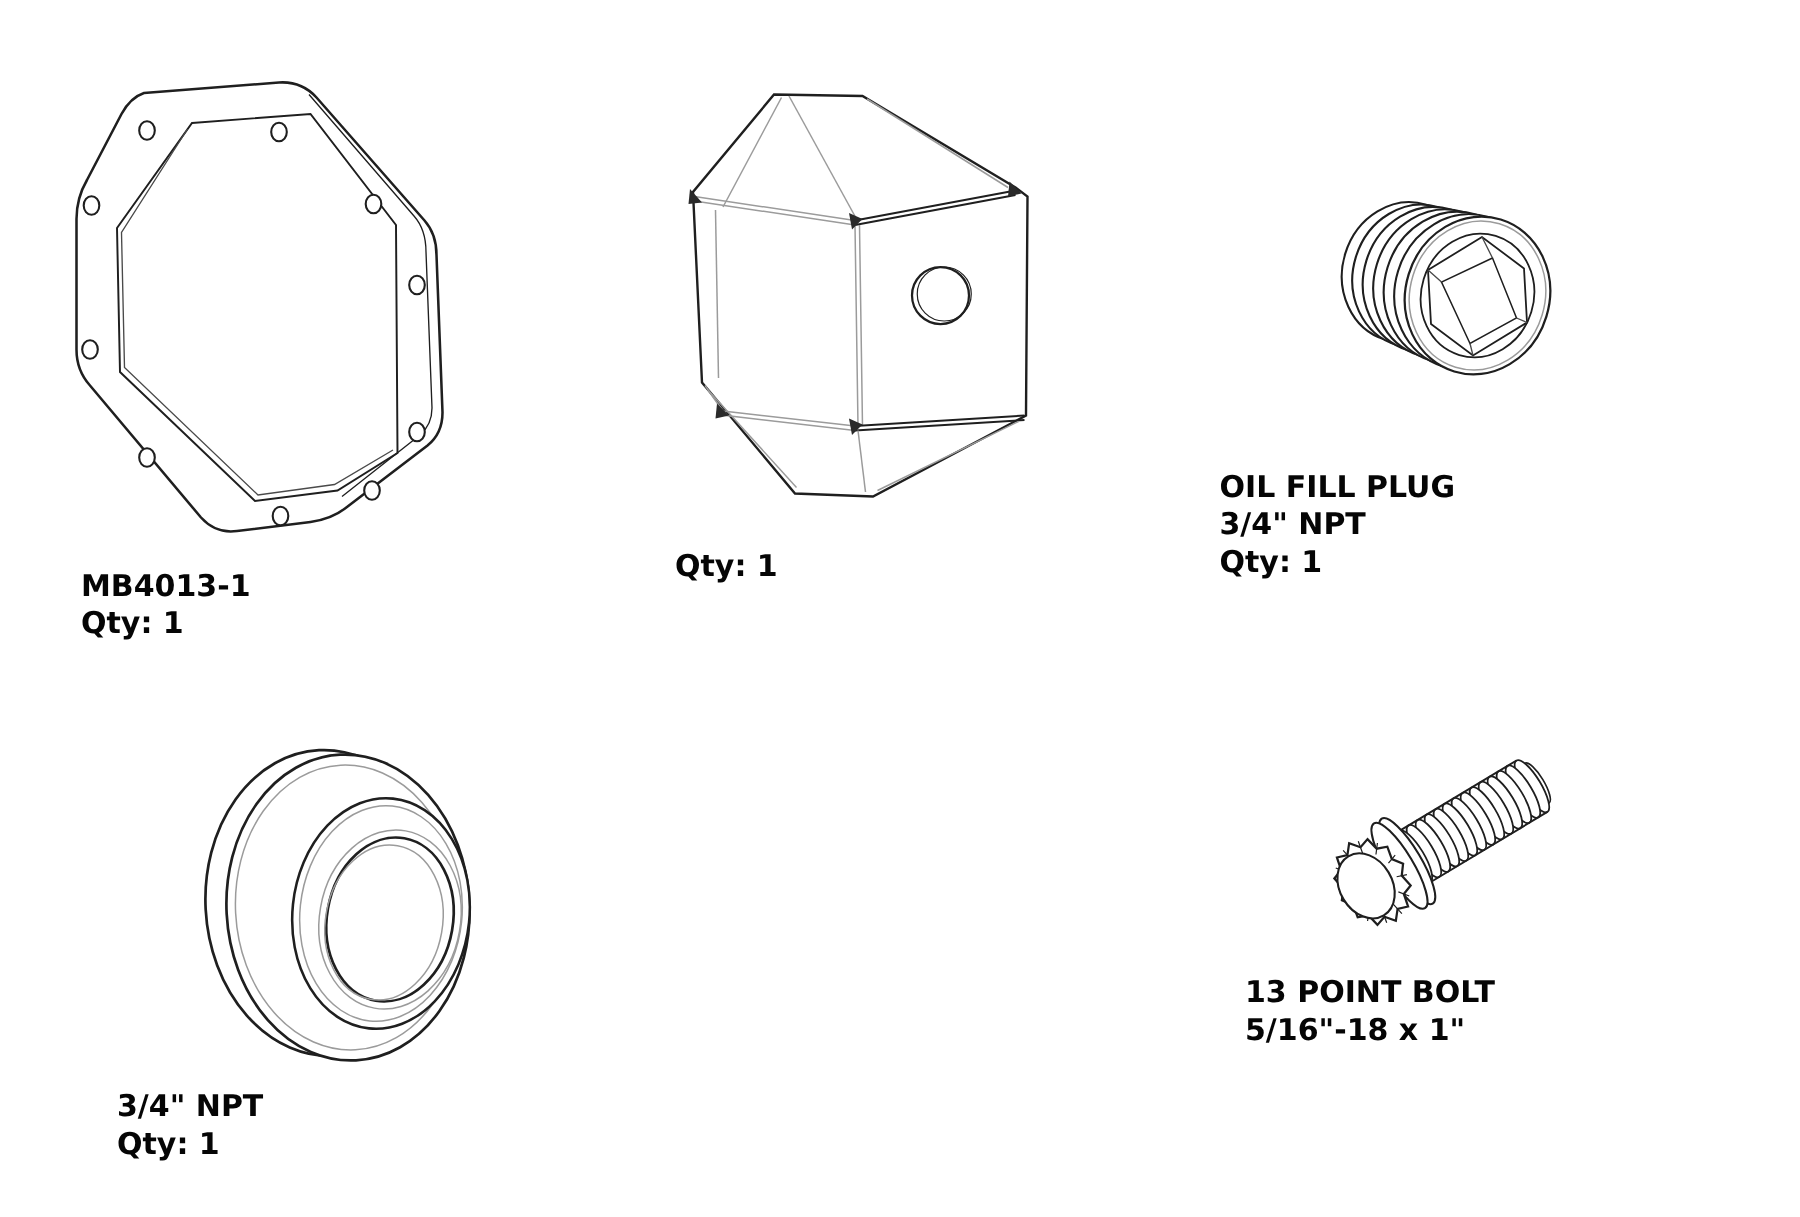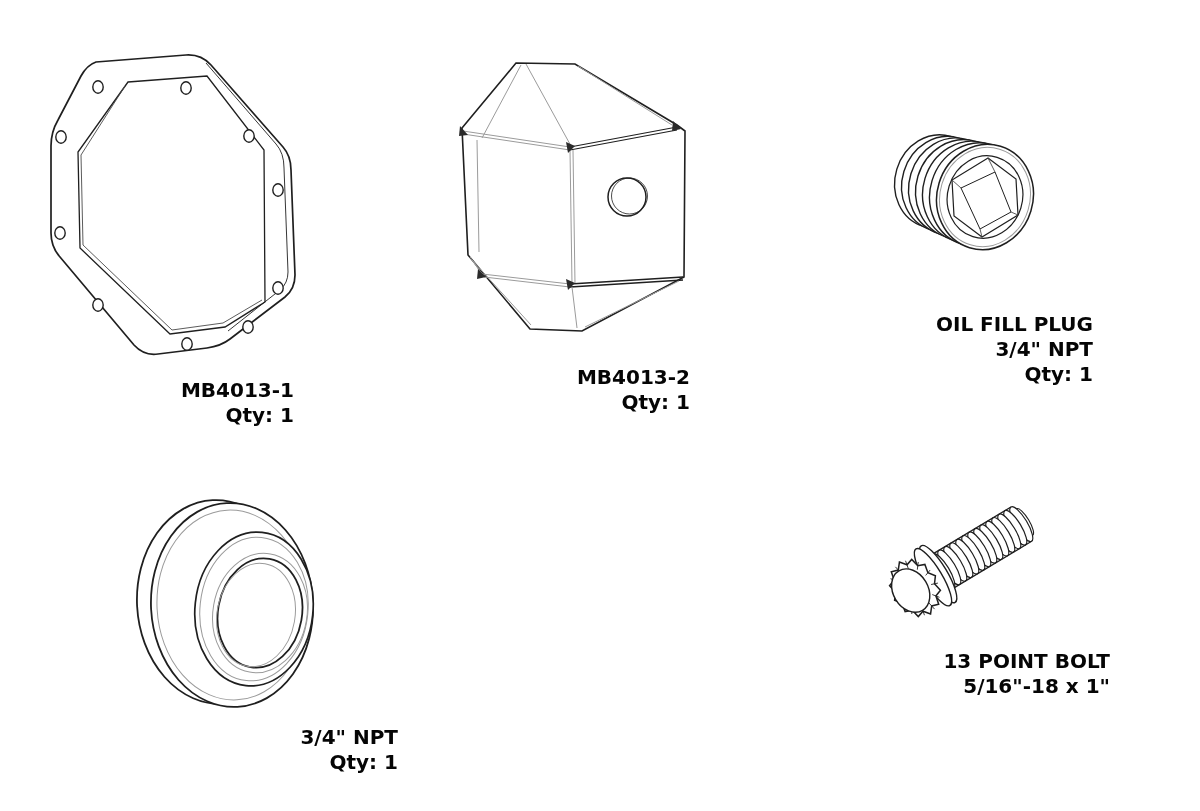--- a/index.html
+++ b/index.html
@@ -1,19 +1,19 @@
 <!DOCTYPE html>
 <html><head>
 <meta charset="utf-8">
 <style>
   html,body{margin:0;padding:0;background:#ffffff;}
   .canvas{position:relative;width:1200px;height:811px;background:#ffffff;overflow:hidden;
           font-family:"DejaVu Sans","Liberation Sans",sans-serif;}
   .part-svg{position:absolute;}
-  .part-label{position:absolute;text-align:right;color:#050505;
+  .part-label{position:absolute;text-align:left;color:#050505;
               font-weight:bold;font-size:20px;line-height:25px;white-space:nowrap;}
   .ln{stroke:#1f1f1f;fill:none;}
   .ln-fill{stroke:#1f1f1f;fill:#ffffff;}
   .thin{stroke:#9b9b9b;fill:none;stroke-width:1;}
   .mid{stroke:#4a4a4a;fill:none;stroke-width:0.9;}
   .clip{fill:#2a2a2a;stroke:none;}
 </style>
 </head>
 <body>
 
@@ -130,21 +130,20 @@
       <ellipse class="ln-fill" stroke-width="1.4" cx="-5" cy="0" rx="17.5" ry="23"></ellipse>
     </g>
   </svg>
 
   <div class="part-label" style="left:54px;top:378px;width:240px">
     <div>MB4013-1</div>
     <div>Qty: 1</div>
   </div>
 
   <div class="part-label" style="left:450px;top:365px;width:240px">
-    <div>MB4013-2</div>
     <div>Qty: 1</div>
   </div>
 
   <div class="part-label" style="left:813px;top:312px;width:280px">
     <div>OIL FILL PLUG</div>
     <div>3/4" NPT</div>
     <div>Qty: 1</div>
   </div>
 
   <div class="part-label" style="left:78px;top:725px;width:320px">

